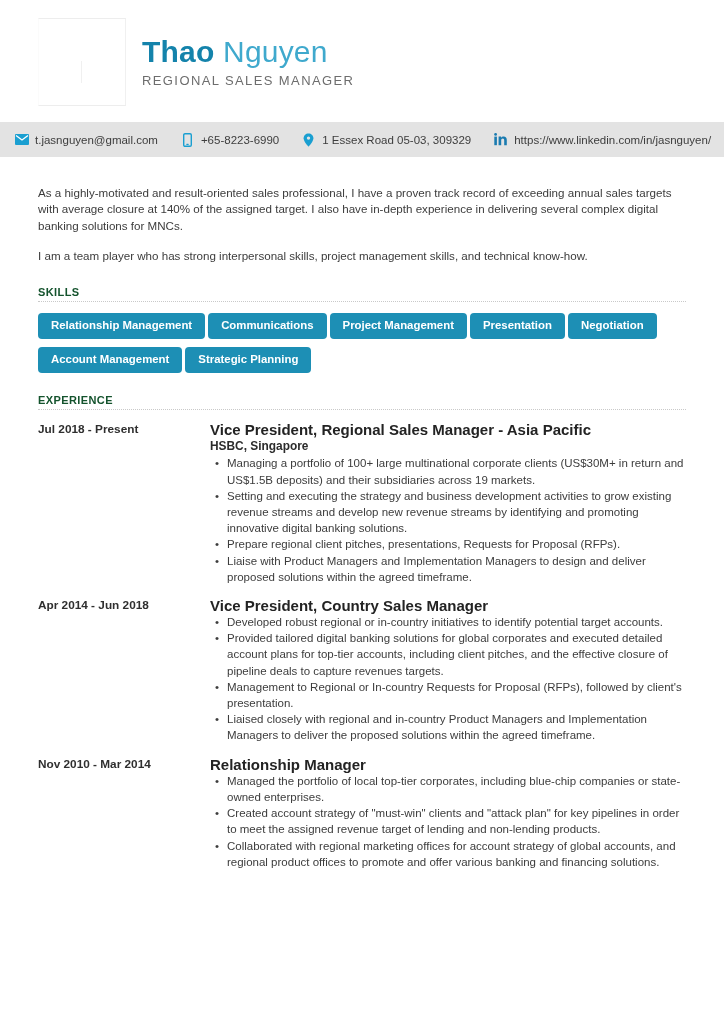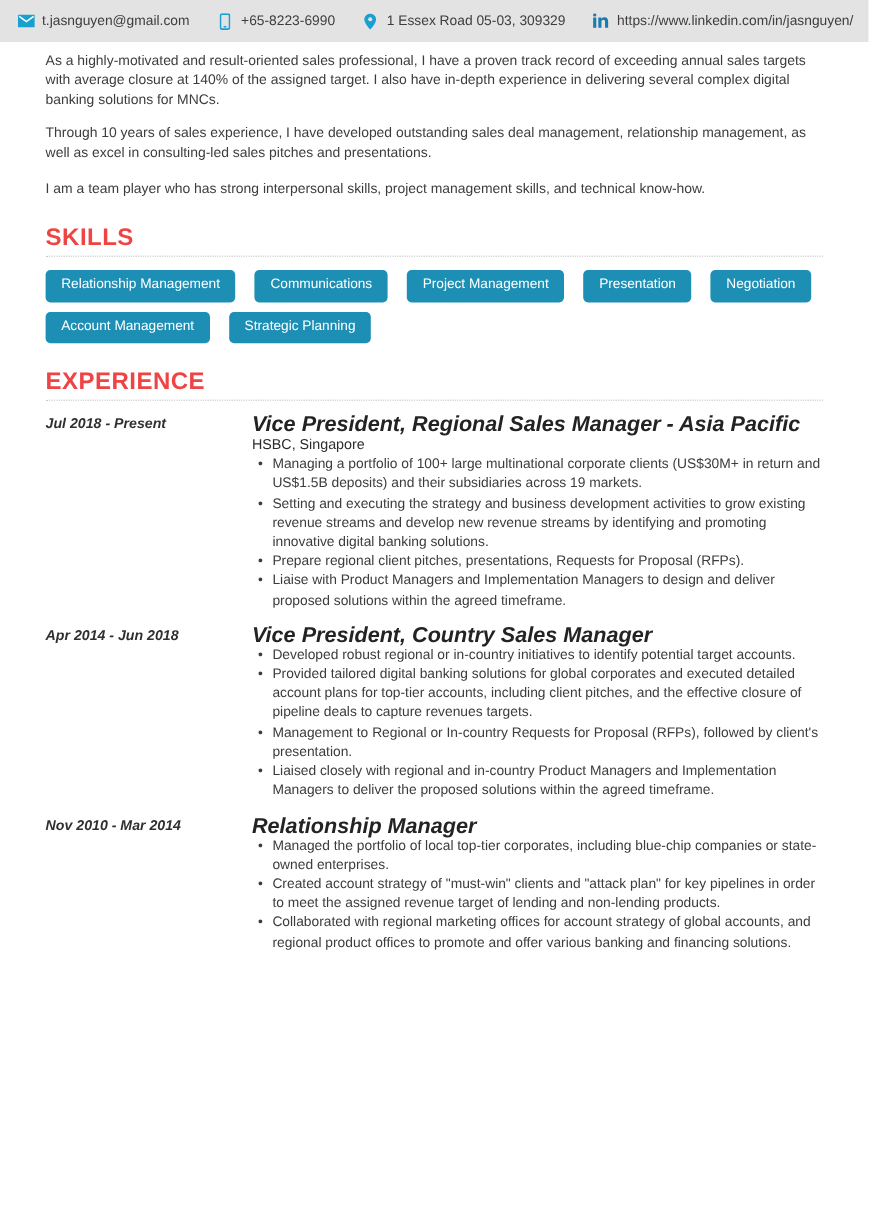--- a/index.html
+++ b/index.html
@@ -101,89 +101,88 @@
     flex: none;
     color: #1a9fd1;
   }
   .contact-item .ic svg { display: block; }
   
   .content {
     padding: 0 38px;
     box-sizing: border-box;
   }
   .summary {
-    padding-top: 8px;
+    padding-top: 28px;
   }
   .summary p {
     margin: 0 0 11px 0;
     font-size: 11.6px;
     line-height: 16.4px;
     color: #3c3c3c;
     text-align: left;
   }
   .summary p.gap {
     margin-top: 14px;
     margin-bottom: 0;
   }
   
   .section { margin-top: 21px; }
   .section-title {
-    font-size: 20px;
+    font-size: 11px;
     font-weight: bold;
     letter-spacing: 0.4px;
-    color: #ef4444;
+    color: #14532d;
     margin: 0 0 3px 0;
   }
   .section-rule {
     height: 0;
     border-bottom: 1px dotted #c9c9c9;
     margin-bottom: 11px;
   }
   
   .skills {
     display: flex;
     flex-wrap: wrap;
-    gap: 8px 16px;
+    gap: 8px 3px;
+    font-weight: bold;
   }
   .skill-pill {
     background: #1d8fb5;
     color: #ffffff;
     font-size: 11.4px;
     line-height: 1;
     padding: 7px 13px 8px 13px;
     border-radius: 4px;
     white-space: nowrap;
   }
   
   .job {
     display: flex;
     align-items: flex-start;
     margin-bottom: 12px;
   }
   .job-dates {
     width: 172px;
     flex: none;
     font-size: 11.8px;
-    font-style: italic;
     font-weight: bold;
     color: #2f2f2f;
     padding-top: 1px;
     box-sizing: border-box;
   }
   .job-main { flex: 1; min-width: 0; }
   .job-title {
-    font-size: 18px;
+    font-size: 15px;
     font-weight: bold;
     color: #232323;
     line-height: 17px;
-    font-style: italic;
   }
   .job-company {
     font-size: 11.9px;
-    font-weight: normal;
+    font-weight: bold;
     color: #2c2c2c;
     line-height: 16px;
     margin-bottom: 1px;
   }
   .job-bullets {
     margin: 0;
     padding-left: 17px;
     list-style: none;
   }
   .job-bullets li {
@@ -201,20 +200,27 @@
     top: 0;
     color: #3c3c3c;
     font-size: 11.5px;
   }
 </style>
 </head>
 <body>
 
 <div id="page">
 
+  <div class="header">
+    <div class="photo-slot"></div>
+    <div class="name-block">
+      <div class="name"><span class="first">Thao</span> <span class="last">Nguyen</span></div>
+      <div class="role">REGIONAL SALES MANAGER</div>
+    </div>
+  </div>
 
   <div class="contact-bar">
 
     <div class="contact-item">
       <span class="ic">
         <svg width="14" height="11" viewBox="0 0 14 11">
             <rect x="0" y="0" width="14" height="11" rx="1" fill="#1a9fd1"></rect>
             <path d="M1 1.6 L7 6 L13 1.6" fill="none" stroke="#ffffff" stroke-width="1.3"></path>
           </svg>
       </span>
@@ -251,21 +257,20 @@
       </span>
       <span>https://www.linkedin.com/in/jasnguyen/</span>
     </div>
 
   </div>
 
   <div class="content">
 
     <div class="summary">
       <p>As a highly-motivated and result-oriented sales professional, I have a proven track record of exceeding annual sales targets with average closure at 140% of the assigned target. I also have in-depth experience in delivering several complex digital banking solutions for MNCs.</p>
-      <p>Through 10 years of sales experience, I have developed outstanding sales deal management, relationship management, as well as excel in consulting-led sales pitches and presentations.</p>
       <p class="gap">I am a team player who has strong interpersonal skills, project management skills, and technical know-how.</p>
     </div>
 
     <div class="section">
       <div class="section-title">SKILLS</div>
       <div class="section-rule"></div>
       <div class="skills">
         <span class="skill-pill">Relationship Management</span>
         <span class="skill-pill">Communications</span>
         <span class="skill-pill">Project Management</span>

